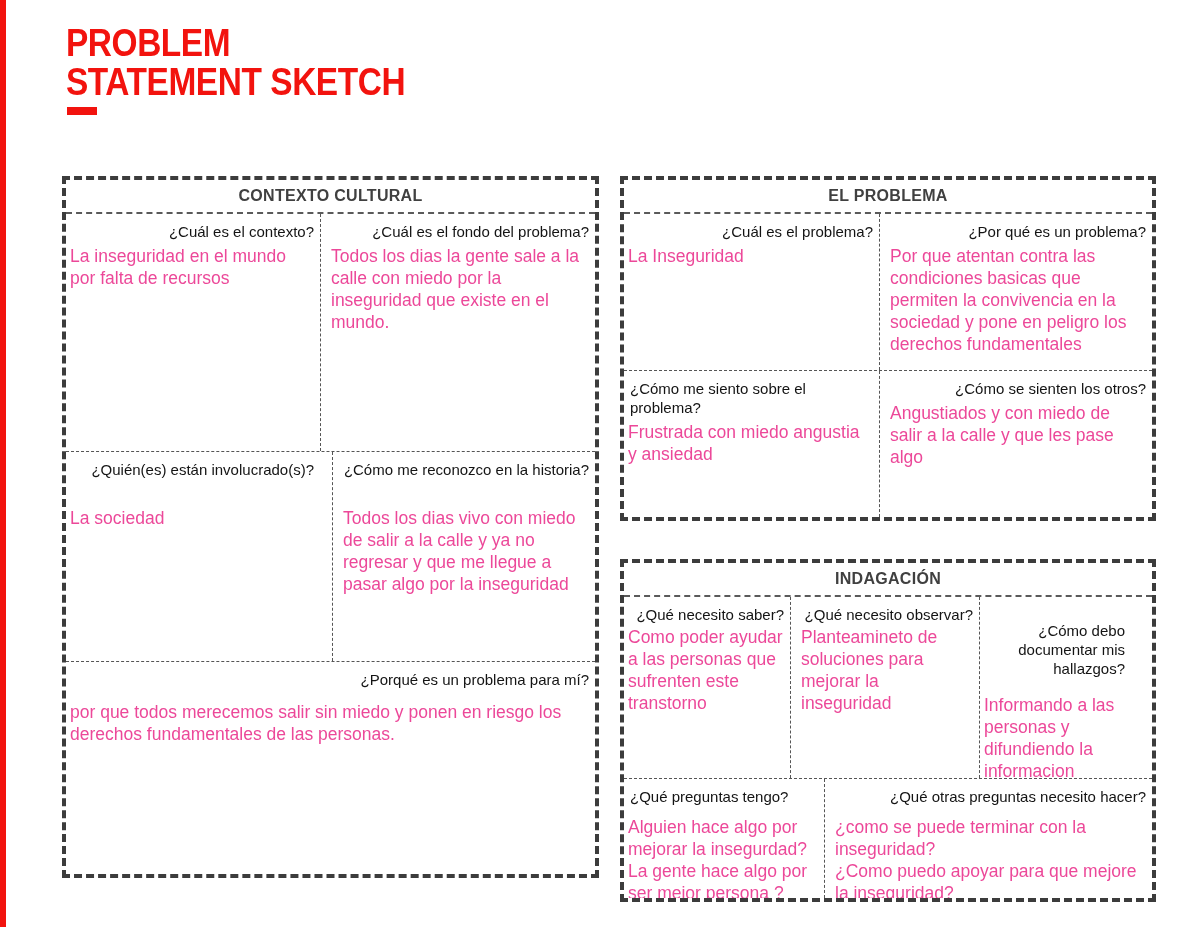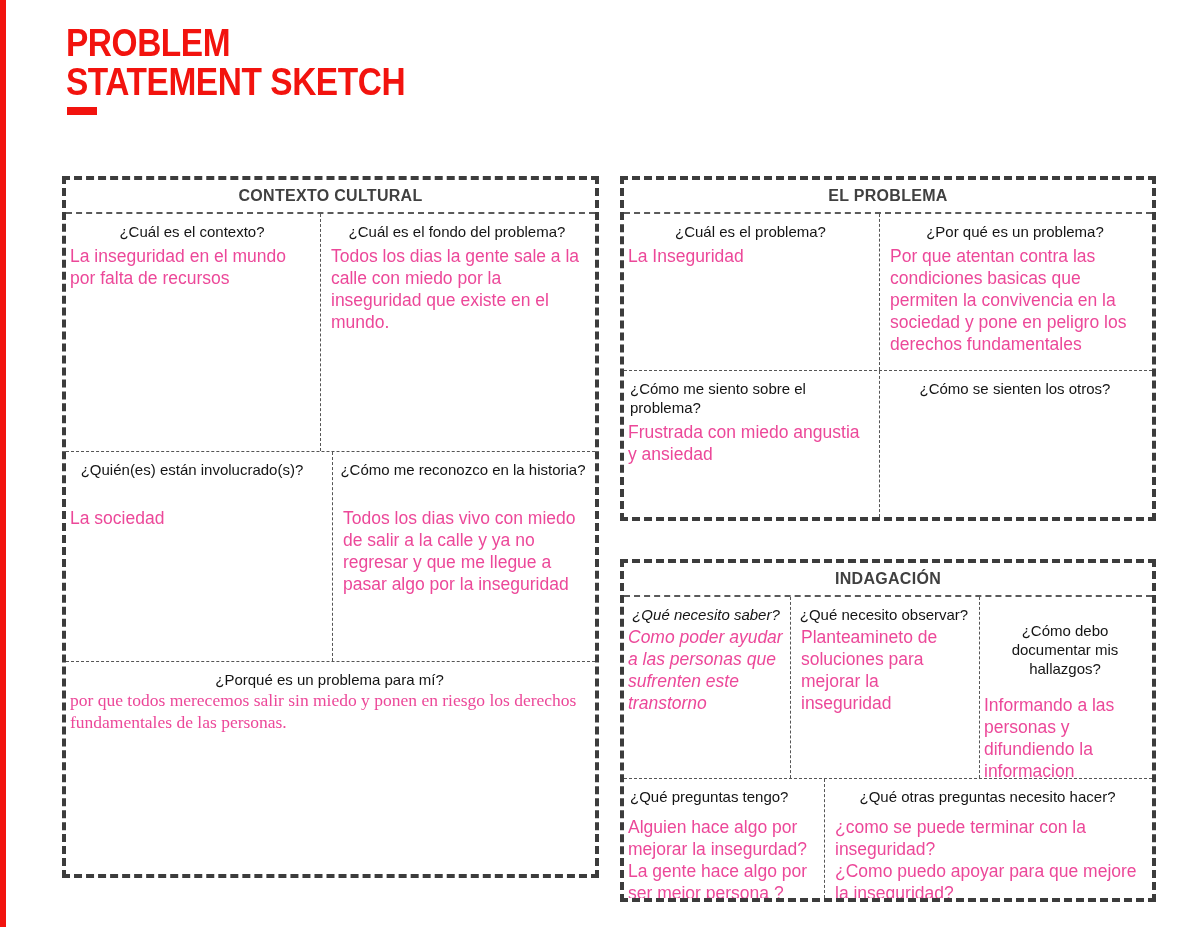--- a/index.html
+++ b/index.html
@@ -55,38 +55,38 @@
 
   .row { display: flex; align-items: stretch; min-height: 0; }
   .row.sep { border-top: 1px dashed #555; }
   .row.grow { flex: 1 1 auto; }
 
   .cell { padding: 8px 6px 6px 4px; overflow: hidden; }
   .cell.vsep { border-left: 1px dashed #555; }
 
   .q {
     font-size: 15px; line-height: 19px;
-    text-align: center; color: #141414;
+    text-align: right; color: #141414;
   }
   .q.left { text-align: left; padding-left: 2px; }
   .q.narrow { max-width: 120px; margin: 16px auto; }
 
   .a {
     font-size: 17.5px; line-height: 22px;
     margin-top: 4px; color: #ec4899;
     white-space: pre-line;
   }
   .a.gap { margin-top: 28px; }
   .a.gap-sm { margin-top: 10px; }
   .pad-l .a { padding-left: 6px; }
 
   
   .w-ctx  { flex: 0 0 254px; }
   .w-prb  { flex: 0 0 255px; }
-  .w-in1  { flex: 0 0 166px; font-style: italic; }
+  .w-in1  { flex: 0 0 166px; }
   .w-in2  { flex: 0 0 189px; }
   .w-in4  { flex: 0 0 200px; }
   .w-rest { flex: 1 1 auto; }
 
   
   .h-ctx-r1 { flex: 0 0 237px; }
   .h-ctx-r2 { flex: 0 0 210px; gap: 12px; }
   .h-prb-r1 { flex: 0 0 156px; }
   .h-ind-r1 { flex: 0 0 181px; }
 </style>
@@ -122,21 +122,21 @@
     </div>
     <div class="cell w-rest vsep pad-l">
       <div class="q">¿Cómo me reconozco en la historia?</div>
       <div class="a gap">Todos los dias vivo con miedo de salir a la calle y ya no regresar y que me llegue a pasar algo por la inseguridad</div>
     </div>
   </div>
 
   <div class="row sep grow">
     <div class="cell w-rest">
       <div class="q">¿Porqué es un problema para mí?</div>
-      <div class="a" style="margin-top:0;font-family:Liberation Serif, serif;">por que todos merecemos salir sin miedo y ponen en riesgo los derechos fundamentales de las personas.</div>
+      <div class="a" style="margin-top:12px;">por que todos merecemos salir sin miedo y ponen en riesgo los derechos fundamentales de las personas.</div>
     </div>
   </div>
 </section>
 
 <section class="box" id="box-problema">
   <div class="box-header">EL PROBLEMA</div>
 
   <div class="row h-prb-r1">
     <div class="cell w-prb">
       <div class="q">¿Cuál es el problema?</div>
@@ -148,20 +148,21 @@
     </div>
   </div>
 
   <div class="row sep grow">
     <div class="cell w-prb">
       <div class="q left">¿Cómo me siento sobre el problema?</div>
       <div class="a">Frustrada con miedo angustia y ansiedad</div>
     </div>
     <div class="cell w-rest vsep pad-l">
       <div class="q">¿Cómo se sienten los otros?</div>
+      <div class="a">Angustiados y con miedo de salir a la calle y que les pase algo</div>
     </div>
   </div>
 </section>
 
 <section class="box" id="box-indagacion">
   <div class="box-header">INDAGACIÓN</div>
 
   <div class="row h-ind-r1">
     <div class="cell w-in1">
       <div class="q">¿Qué necesito saber?</div>

